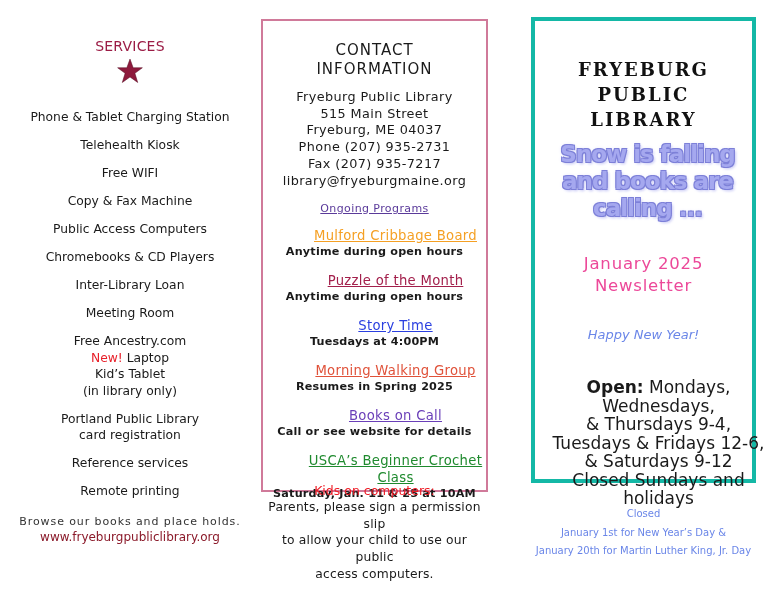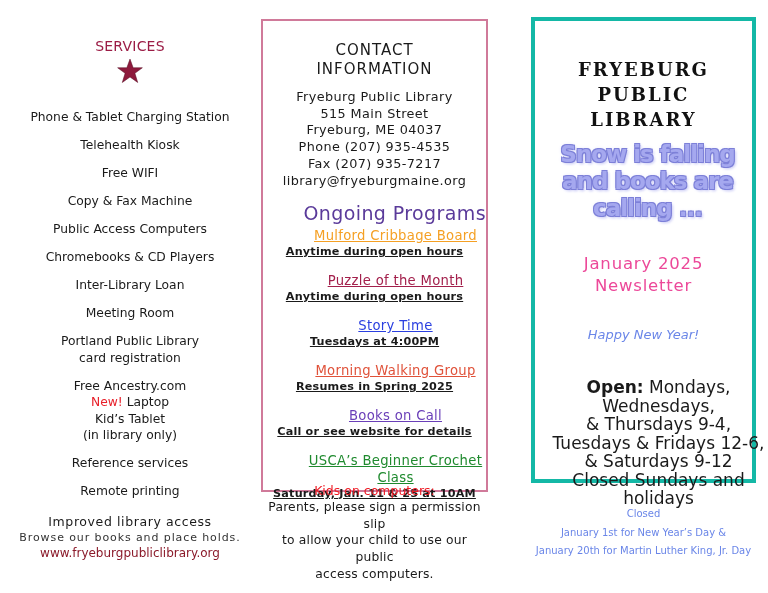--- a/index.html
+++ b/index.html
@@ -16,25 +16,25 @@
     #services .new { color:#e8202a; }
     #services .access { position:absolute; top:514px; left:0; width:260px; }
     #services .access-title { font-size:12.5px; letter-spacing:0.6px; line-height:16px; }
     #services .access-sub { font-size:11px; letter-spacing:0.9px; color:#333; line-height:15px; }
     #services .access-url { font-size:12px; color:#8b1a2a; line-height:17px; }
 
     
     #contact { left:261px; top:19px; width:227px; height:473px; border:2px solid #d07a9a; }
     #contact .heading { position:absolute; top:20px; left:0; width:100%; font-size:15px; letter-spacing:1px; line-height:19px; }
     #contact .addr { position:absolute; top:68px; left:0; width:100%; font-size:12.8px; letter-spacing:0.4px; line-height:16.7px; }
-    #contact .prog-h { position:absolute; top:181px; left:0; width:100%; font-size:19px; color:#5a3a9a; letter-spacing:0.4px;text-align:right; }
+    #contact .prog-h { position:absolute; top:181px; left:0; width:100%; font-size:11px; color:#5a3a9a; text-decoration:underline; letter-spacing:0.4px; }
     #contact .programs { position:absolute; top:206px; left:0; width:100%; }
     .prog { margin-bottom:13px; }
     .prog .name { font-size:13.2px; text-decoration:underline; letter-spacing:0.3px; line-height:17px;margin-left:42px; }
-    .prog .desc { font-size:11.2px; font-weight:bold; line-height:15px; letter-spacing:0.2px;text-decoration:underline; }
+    .prog .desc { font-size:11.2px; font-weight:bold; line-height:15px; letter-spacing:0.2px; }
     #contact .kids { position:absolute; top:461px; left:0; width:100%; }
     #contact .kids-t { font-size:12.5px; color:#ee1b24; line-height:17px; }
     #contact .kids-b { font-size:12.3px; line-height:16.7px; letter-spacing:0.2px; }
 
     
     #cover { left:531px; top:17px; width:225px; height:466px; border:4px solid #14b8a6; }
     #cover .name { position:absolute; top:36px; left:0; width:100%; font-family:"DejaVu Serif", serif; font-weight:bold;
                    font-size:18px; letter-spacing:2px; line-height:25px; color:#111; }
     #cover .snow { position:absolute; top:120px; left:8px; width:209px; }
     #cover .snow div { font-family:"DejaVu Sans", sans-serif; font-weight:bold; font-size:23px; line-height:27px; color:#a5a8ef;
@@ -58,49 +58,48 @@
   <div class="list">
     <div class="item">Phone &amp; Tablet Charging Station</div>
     <div class="item">Telehealth Kiosk</div>
     <div class="item">Free WIFI</div>
     <div class="item">Copy &amp; Fax Machine</div>
     <div class="item">Public Access Computers</div>
     <div class="item">Chromebooks &amp; CD Players</div>
     <div class="item">Inter-Library Loan</div>
     <div class="item">Meeting Room</div>
     <div class="item">
-      <div>Portland Public Library</div>
-      <div>card registration</div>
-    </div>
-    <div class="item">
       <div>Free Ancestry.com</div>
       <div><span class="new">New!</span><span> Laptop</span></div>
       <div>Kid’s Tablet</div>
       <div>(in library only)</div>
     </div>
+    <div class="item">
+      <div>Portland Public Library</div>
+      <div>card registration</div>
+    </div>
     <div class="item">Reference services</div>
     <div class="item">Remote printing</div>
   </div>
   <div class="access">
-    <div class="access-title">Improved library access</div>
     <div class="access-sub">Browse our books and place holds.</div>
     <div class="access-url">www.fryeburgpubliclibrary.org</div>
   </div>
 </section>
 
 <section class="panel" id="contact">
   <div class="heading">
     <div>CONTACT</div>
     <div>INFORMATION</div>
   </div>
   <div class="addr">
     <div>Fryeburg Public Library</div>
     <div>515 Main Street</div>
     <div>Fryeburg, ME  04037</div>
-    <div>Phone (207) 935-4535</div>
+    <div>Phone (207) 935-2731</div>
     <div>Fax (207) 935-7217</div>
     <div>library@fryeburgmaine.org</div>
   </div>
   <div class="prog-h">Ongoing Programs</div>
   <div class="programs">
     <div class="prog">
       <div class="name" style="color:#f5a024">Mulford Cribbage Board</div>
       <div class="desc">Anytime during open hours</div>
     </div>
     <div class="prog">

